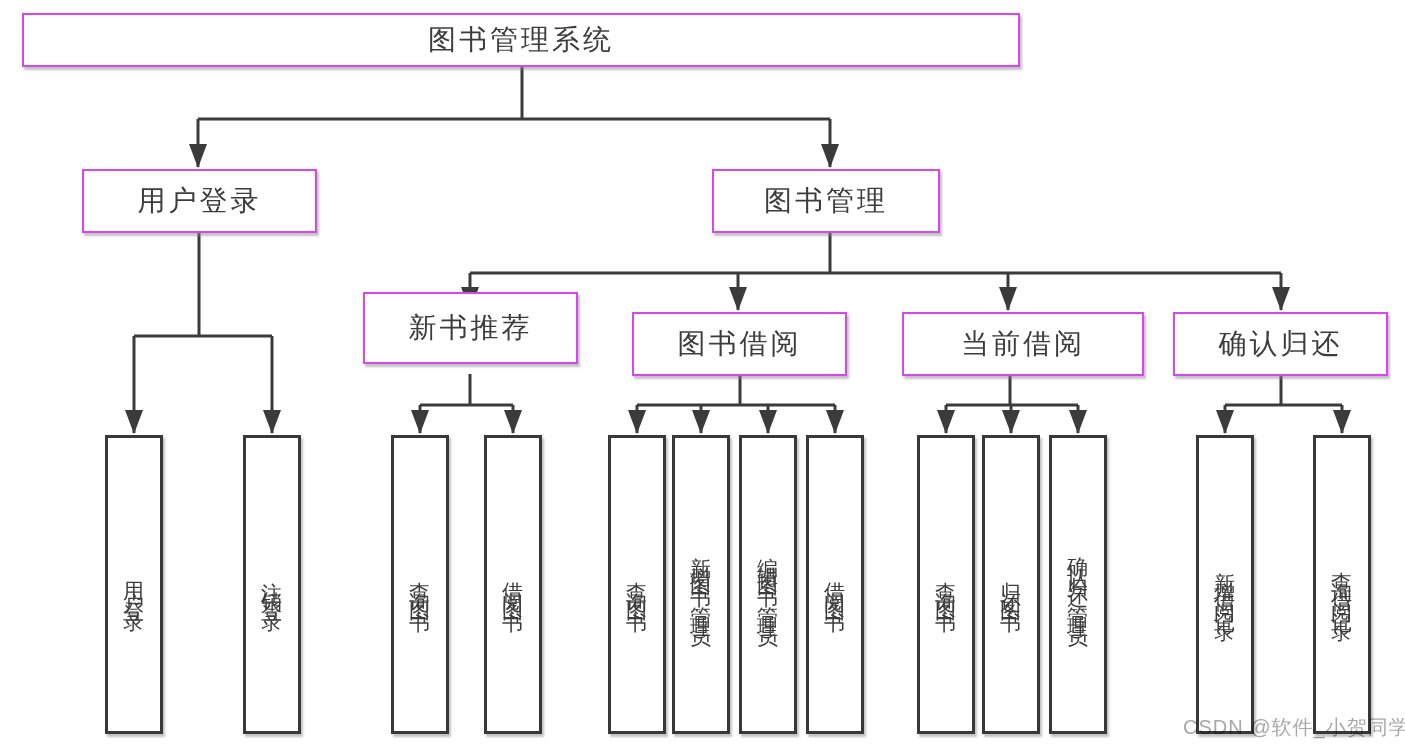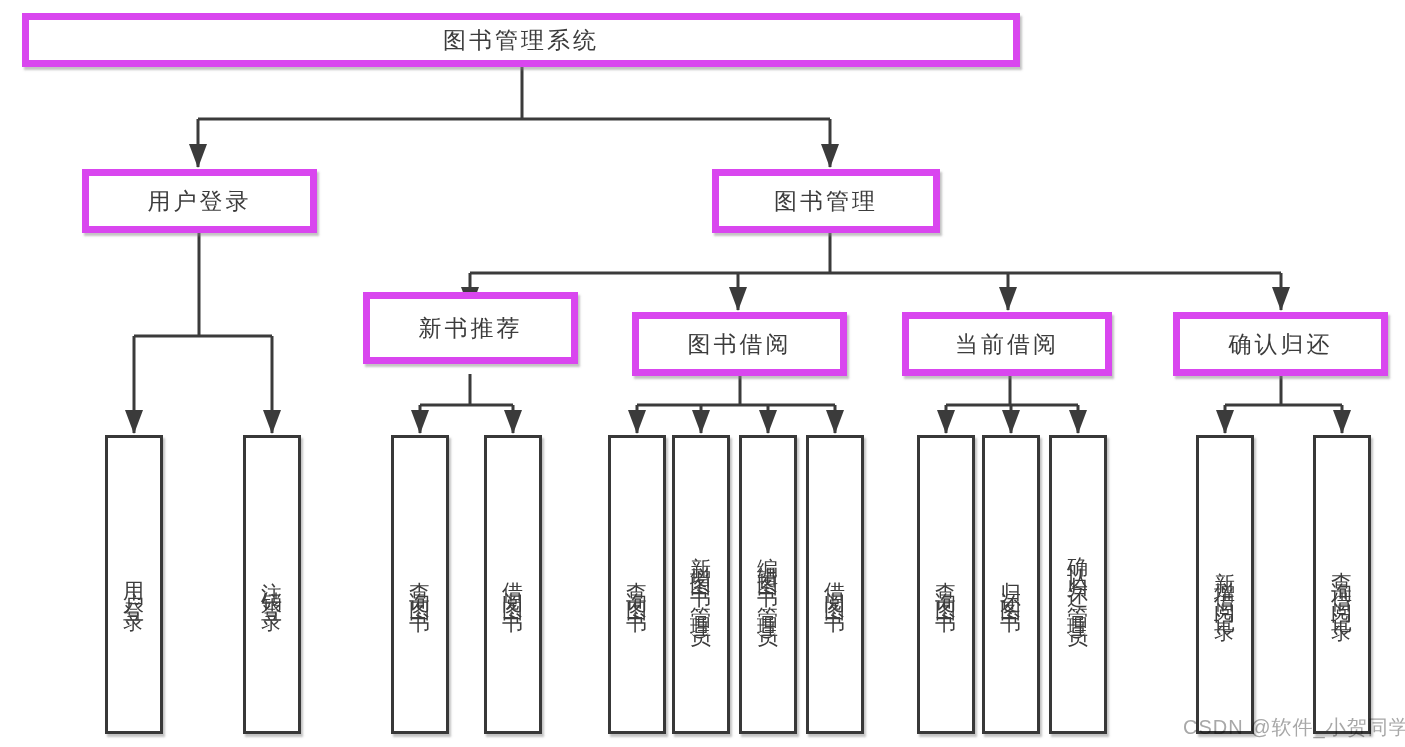--- a/index.html
+++ b/index.html
@@ -8,24 +8,24 @@
     width:1405px;height:747px;
     background:#ffffff;
     font-family:"Liberation Sans","DejaVu Sans",sans-serif;
     overflow:hidden;
   }
   .wires{position:absolute;left:0;top:0;z-index:1;}
   .box{
     position:absolute;
     box-sizing:border-box;
     background:#ffffff;
-    border:7px solid #d946ef;
+    border:2px solid #d946ef;
     box-shadow:2px 3px 2px rgba(135,135,135,.5);
     display:flex;align-items:center;justify-content:center;
-    font-size:23px;letter-spacing:3px;color:#3c3c3c;
+    font-size:28px;letter-spacing:3px;color:#3c3c3c;
     z-index:2;
     white-space:nowrap;
   }
   .vbox{
     position:absolute;
     box-sizing:border-box;
     background:#ffffff;
     border:3px solid #383838;
     box-shadow:2px 3px 2px rgba(135,135,135,.5);
     writing-mode:vertical-rl;
@@ -87,21 +87,21 @@
     </g>
   </svg>
 
   <div class="box" style="left:22px;top:13px;width:998px;height:54px">图书管理系统</div>
 
   <div class="box" style="left:82px;top:169px;width:235px;height:64px">用户登录</div>
   <div class="box" style="left:712px;top:169px;width:228px;height:64px">图书管理</div>
 
   <div class="box" style="left:363px;top:292px;width:215px;height:72px">新书推荐</div>
   <div class="box" style="left:632px;top:312px;width:215px;height:64px">图书借阅</div>
-  <div class="box" style="left:902px;top:312px;width:210px;height:64px">当前借阅</div>
+  <div class="box" style="left:902px;top:312px;width:242px;height:64px">当前借阅</div>
   <div class="box" style="left:1173px;top:312px;width:215px;height:64px">确认归还</div>
 
   <div class="vbox" style="left:105px;top:435px;width:58px;height:299px">用户登录</div>
   <div class="vbox" style="left:243px;top:435px;width:58px;height:299px">注销登录</div>
 
   <div class="vbox" style="left:391px;top:435px;width:58px;height:299px">查询图书</div>
   <div class="vbox" style="left:484px;top:435px;width:58px;height:299px">借阅图书</div>
 
   <div class="vbox" style="left:608px;top:435px;width:58px;height:299px">查询图书</div>
   <div class="vbox" style="left:672px;top:435px;width:58px;height:299px">新增图书（管理员）</div>

